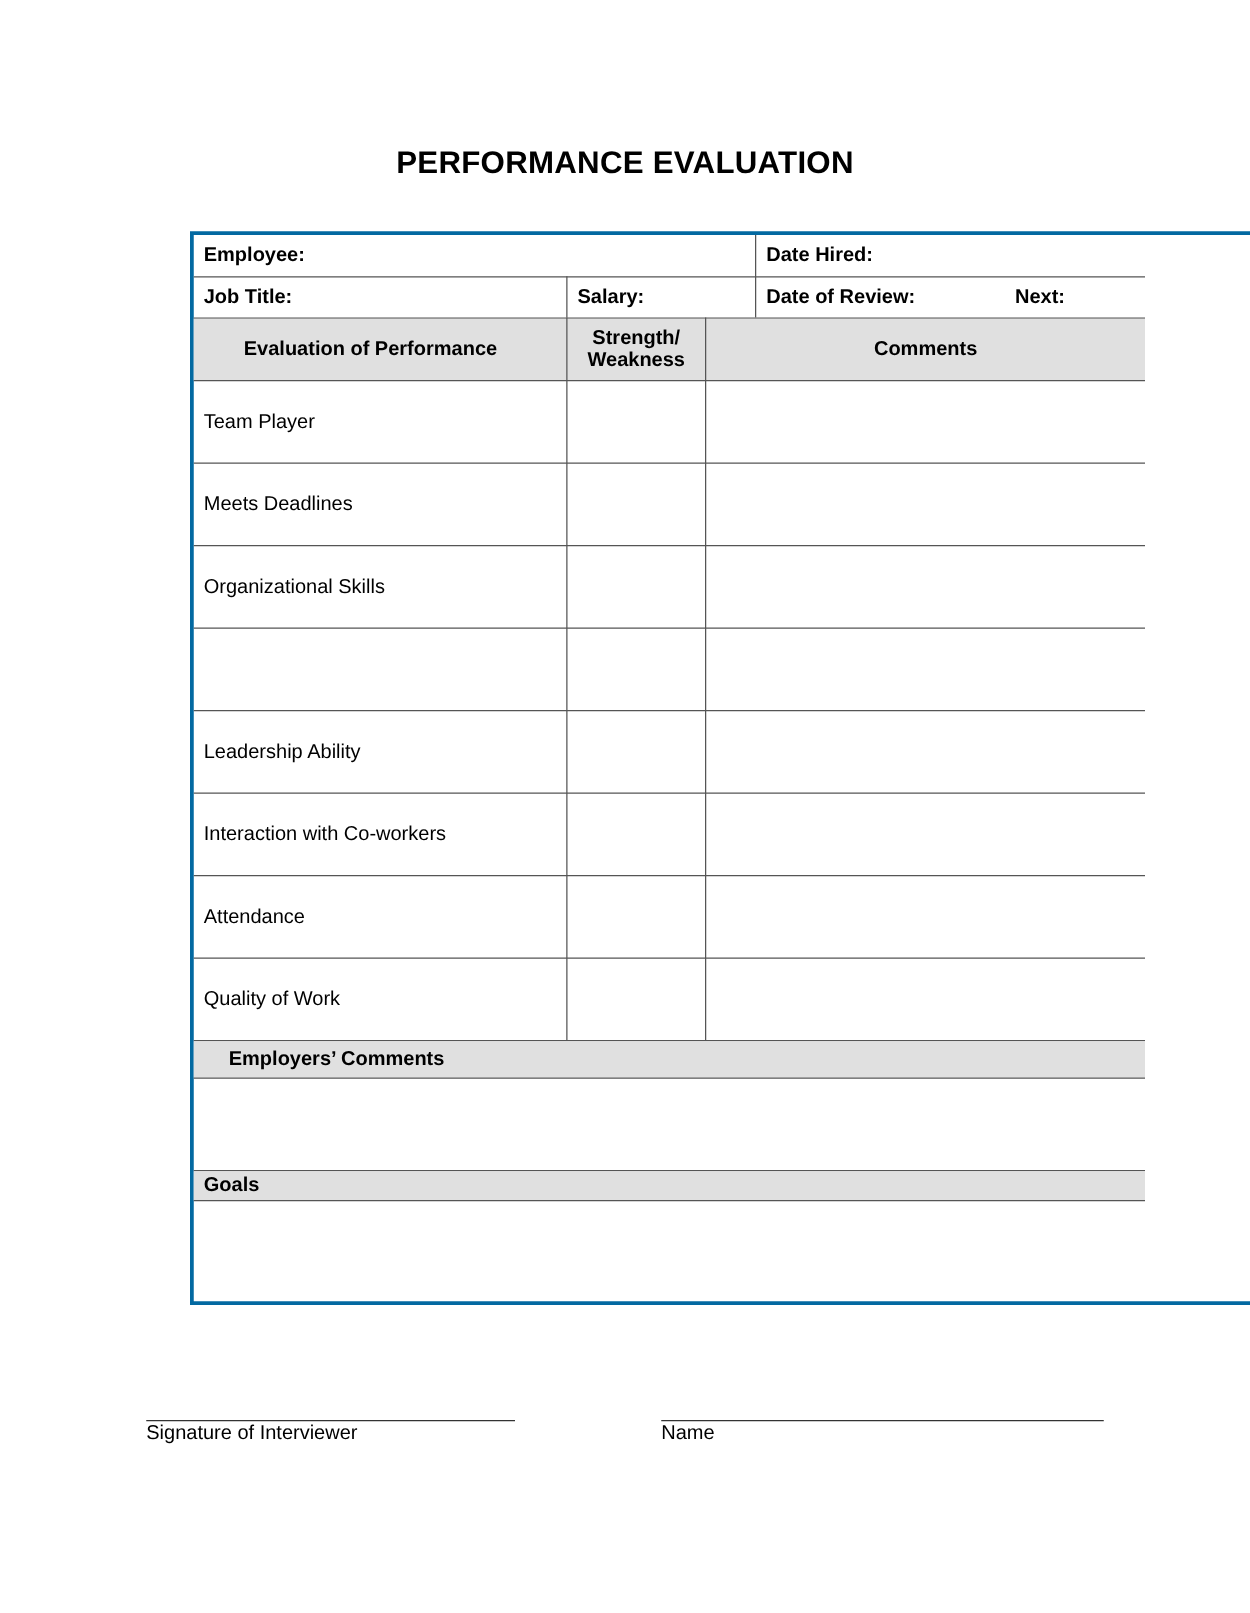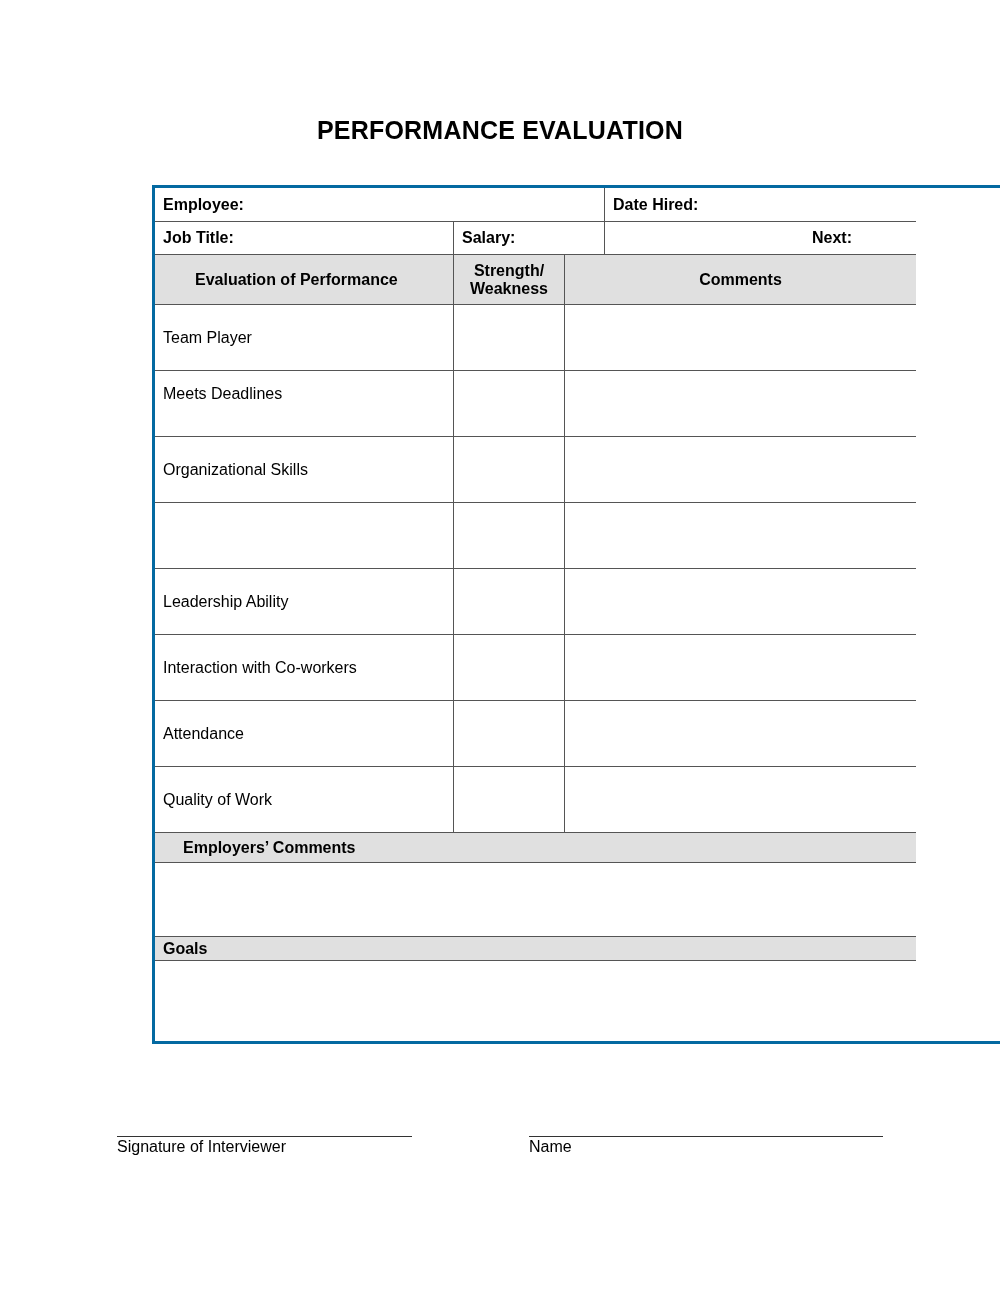--- a/index.html
+++ b/index.html
@@ -42,20 +42,23 @@
   <div class="vline" style="left:449px; top:0; height:66px;"></div>
   <div class="hline" style="left:0; top:33px; width:761px;"></div>
 
   <div class="cell bold" style="left:0; top:33px; width:298px; height:33px;">
     <span>Job Title:</span>
   </div>
   <div class="vline" style="left:298px; top:33px; height:33px;"></div>
   <div class="cell bold" style="left:299px; top:33px; width:150px; height:33px;">
     <span>Salary:</span>
   </div>
+  <div class="cell bold" style="left:450px; top:33px; width:200px; height:33px;">
+    <span>Date of Review:</span>
+  </div>
   <div class="cell bold" style="left:649px; top:33px; width:112px; height:33px;">
     <span>Next:</span>
   </div>
   <div class="hline" style="left:0; top:66px; width:761px;"></div>
 
   <div class="gray" style="left:0; top:67px; width:761px; height:49px;"></div>
   <div class="cell bold" style="left:0; top:67px; width:298px; height:49px;padding-left:40px;">
     <span>Evaluation of Performance</span>
   </div>
   <div class="cell bold center" style="left:299px; top:67px; width:110px; height:49px; flex-direction:column;">
@@ -70,21 +73,21 @@
   <div class="vline" style="left:298px; top:66px; height:578px;"></div>
   <div class="vline" style="left:409px; top:66px; height:578px;"></div>
 
   <div class="cell" style="left:0; top:117px; width:298px; height:65px;">
       <span>Team Player</span>
     </div>
   <div style="position:absolute; left:299px; top:117px; width:110px; height:65px;"></div>
   <div style="position:absolute; left:410px; top:117px; width:351px; height:65px;"></div>
   <div class="hline" style="left:0; top:182px; width:761px;"></div>
 
-  <div class="cell" style="left:0; top:173px; width:298px; height:65px;">
+  <div class="cell" style="left:0; top:183px; width:298px; height:65px;">
       <span>Meets Deadlines</span>
     </div>
   <div style="position:absolute; left:299px; top:183px; width:110px; height:65px;"></div>
   <div style="position:absolute; left:410px; top:183px; width:351px; height:65px;"></div>
   <div class="hline" style="left:0; top:248px; width:761px;"></div>
 
   <div class="cell" style="left:0; top:249px; width:298px; height:65px;">
       <span>Organizational Skills</span>
     </div>
   <div style="position:absolute; left:299px; top:249px; width:110px; height:65px;"></div>

